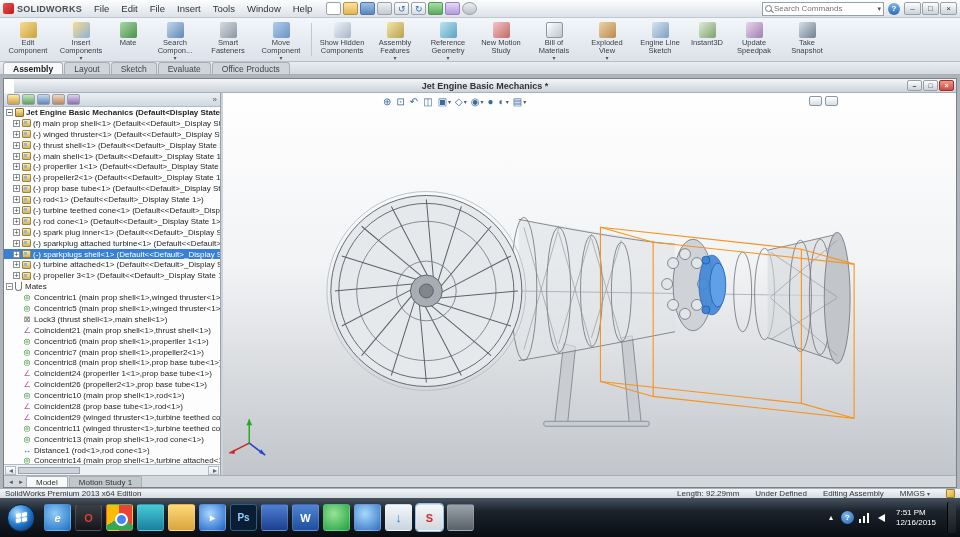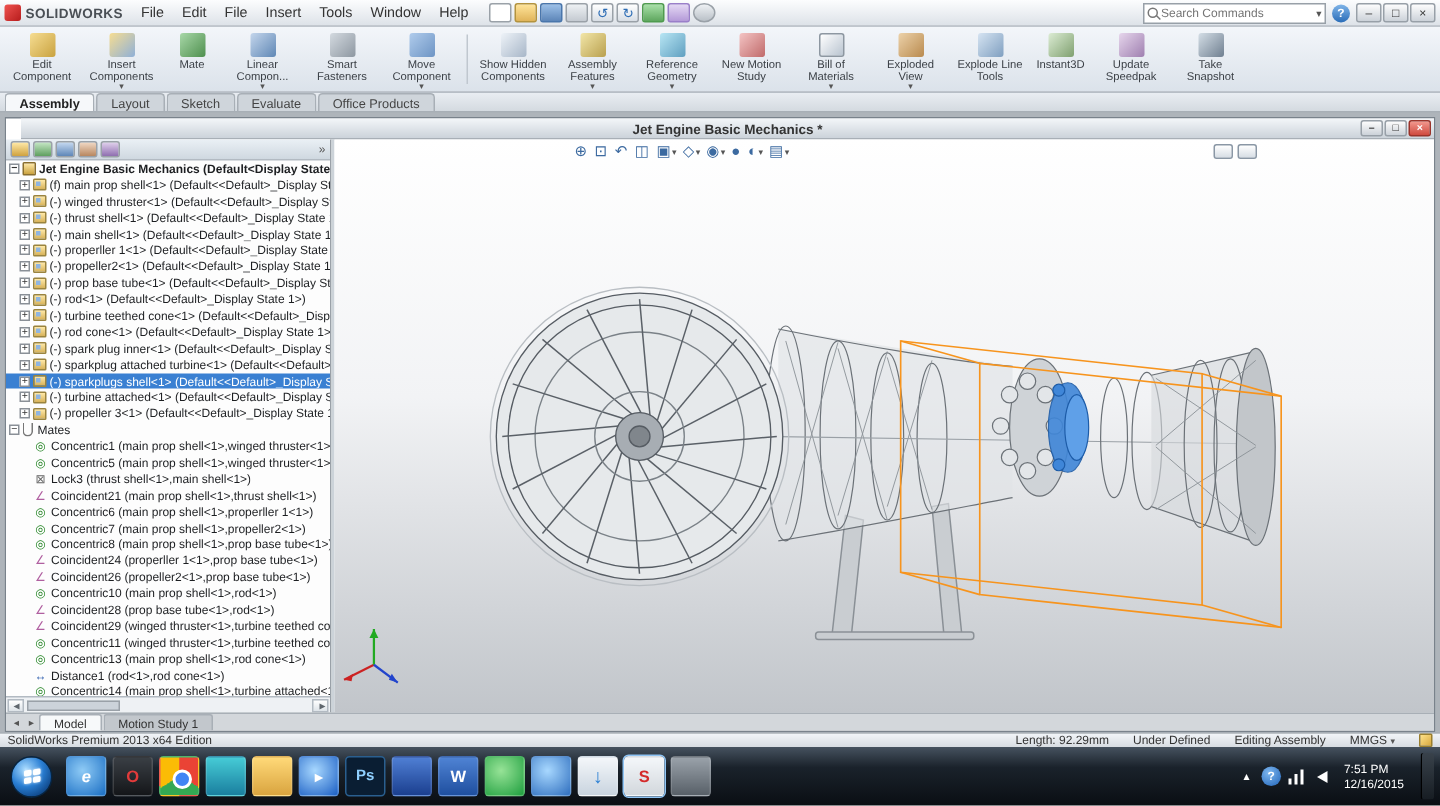--- a/index.html
+++ b/index.html
@@ -254,21 +254,21 @@
         </span>
 
         <span class="rbtn">
           <span class="ricon ri-mate"></span>
           <span class="rlabel">Mate</span>
           <span class="rcaret"></span>
         </span>
 
         <span class="rbtn">
           <span class="ricon ri-linear"></span>
-          <span class="rlabel">Linear Compon...</span>
+          <span class="rlabel">Search Compon...</span>
           <span class="rcaret">▾</span>
         </span>
 
         <span class="rbtn">
           <span class="ricon ri-fast"></span>
           <span class="rlabel">Smart Fasteners</span>
           <span class="rcaret"></span>
         </span>
 
         <span class="rbtn">
@@ -311,21 +311,21 @@
         </span>
 
         <span class="rbtn">
           <span class="ricon ri-explode"></span>
           <span class="rlabel">Exploded View</span>
           <span class="rcaret">▾</span>
         </span>
 
         <span class="rbtn">
           <span class="ricon ri-explline"></span>
-          <span class="rlabel">Explode Line Tools</span>
+          <span class="rlabel">Engine Line Sketch</span>
           <span class="rcaret"></span>
         </span>
 
         <span class="rbtn">
           <span class="ricon ri-i3d"></span>
           <span class="rlabel">Instant3D</span>
           <span class="rcaret"></span>
         </span>
 
         <span class="rbtn">

